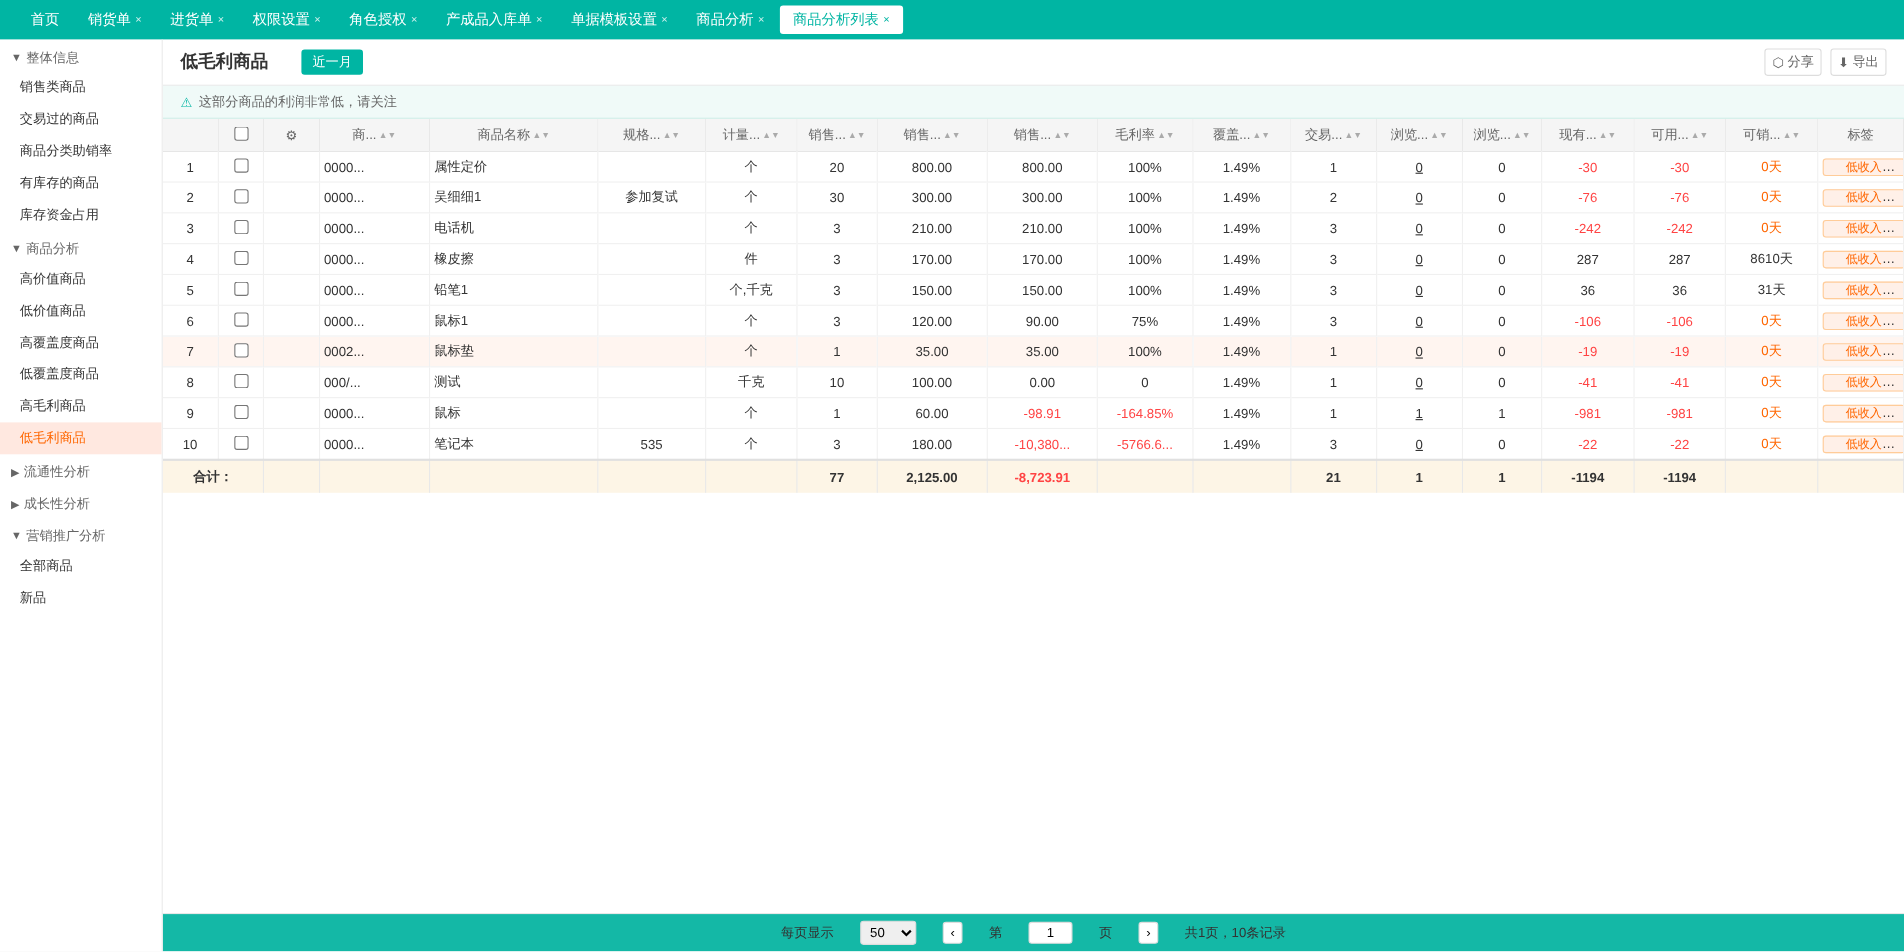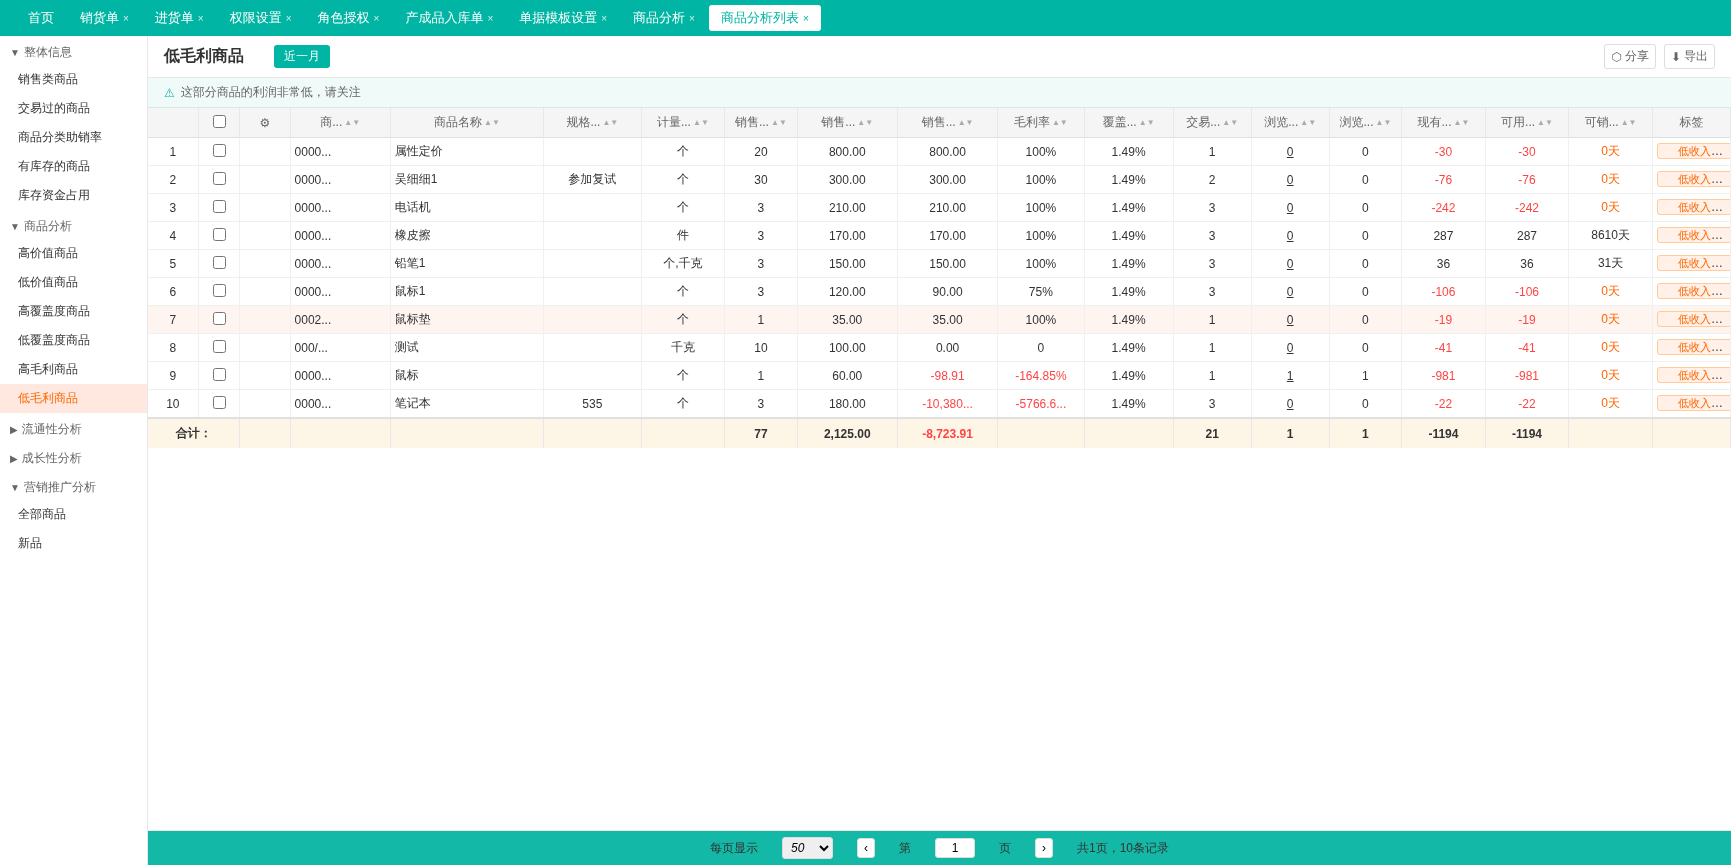--- a/index.html
+++ b/index.html
@@ -238,21 +238,20 @@
       background: #14b8a6;
       gap: 24px;
       font-size: 12px;
       flex-shrink: 0;
     }
     .pagination-bar select {
       border: 1px solid #ddd;
       border-radius: 3px;
       padding: 2px 4px;
       font-size: 12px;
-      font-style: italic;
     }
     .page-btn {
       border: 1px solid #ddd;
       background: #fff;
       border-radius: 3px;
       padding: 2px 6px;
       cursor: pointer;
       font-size: 12px;
     }
     .page-input {

